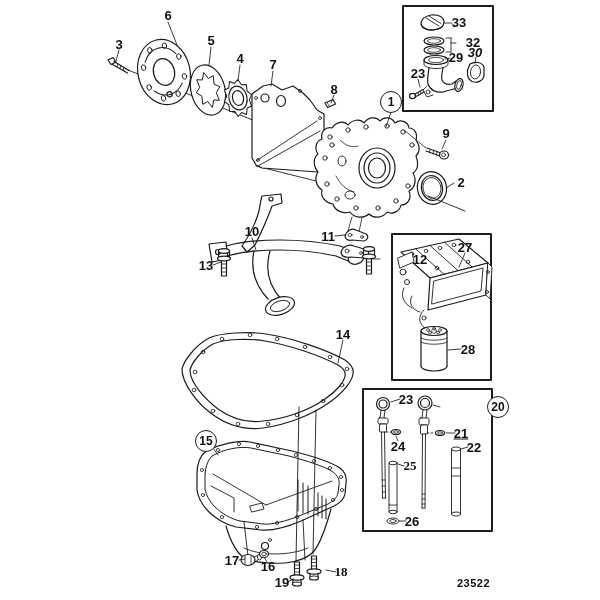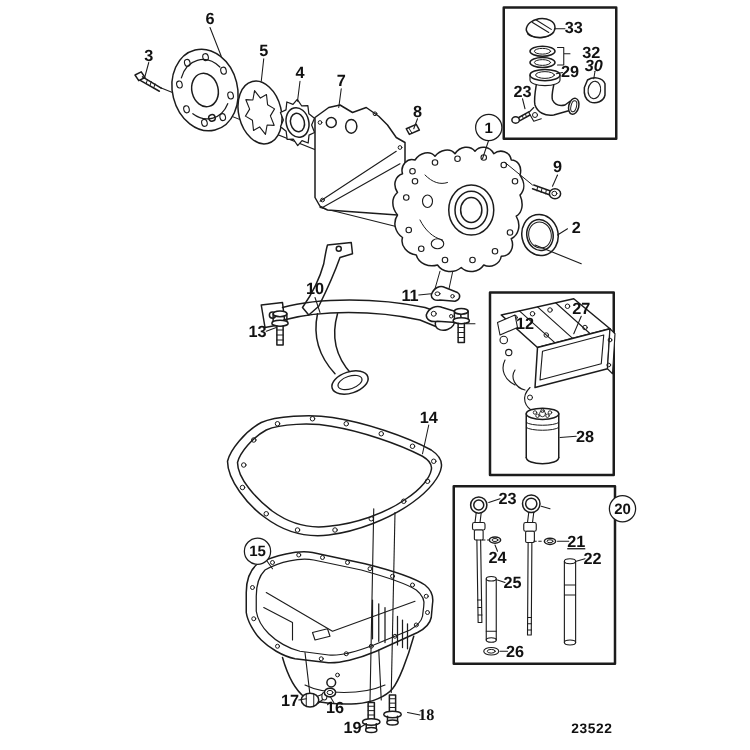--- a/index.html
+++ b/index.html
@@ -437,21 +437,21 @@
       <div class="callout circled" style="left: 206px; top: 441px;">15</div>
       <div class="callout" style="left: 268px; top: 566px;">16</div>
       <div class="callout" style="left: 232px; top: 560px;">17</div>
       <div class="callout" style="left: 341px; top: 572px; font-family: Liberation Serif, serif;">18</div>
       <div class="callout" style="left: 282px; top: 582px;">19</div>
       <div class="callout circled" style="left: 450px; top: 407px; margin-left: 48px;">20</div>
       <div class="callout" style="left: 461px; top: 433px; text-decoration: underline;">21</div>
       <div class="callout" style="left: 474px; top: 447px;">22</div>
       <div class="callout" style="left: 406px; top: 399px;">23</div>
       <div class="callout" style="left: 398px; top: 446px;">24</div>
-      <div class="callout" style="left: 410px; top: 466px;">25</div>
+      <div class="callout" style="left: 410px; top: 466px; font-family: Liberation Serif, serif;">25</div>
       <div class="callout" style="left: 412px; top: 521px;">26</div>
       <div class="callout" style="left: 465px; top: 247px;">27</div>
       <div class="callout" style="left: 468px; top: 349px;">28</div>
       <div class="callout" style="left: 456px; top: 57px;">29</div>
       <div class="callout" style="left: 475px; top: 52px; font-style: italic;">30</div>
       <div class="callout" style="left: 418px; top: 73px;">23</div>
       <div class="callout" style="left: 473px; top: 42px;">32</div>
       <div class="callout" style="left: 459px; top: 22px;">33</div>
     </div>
 

